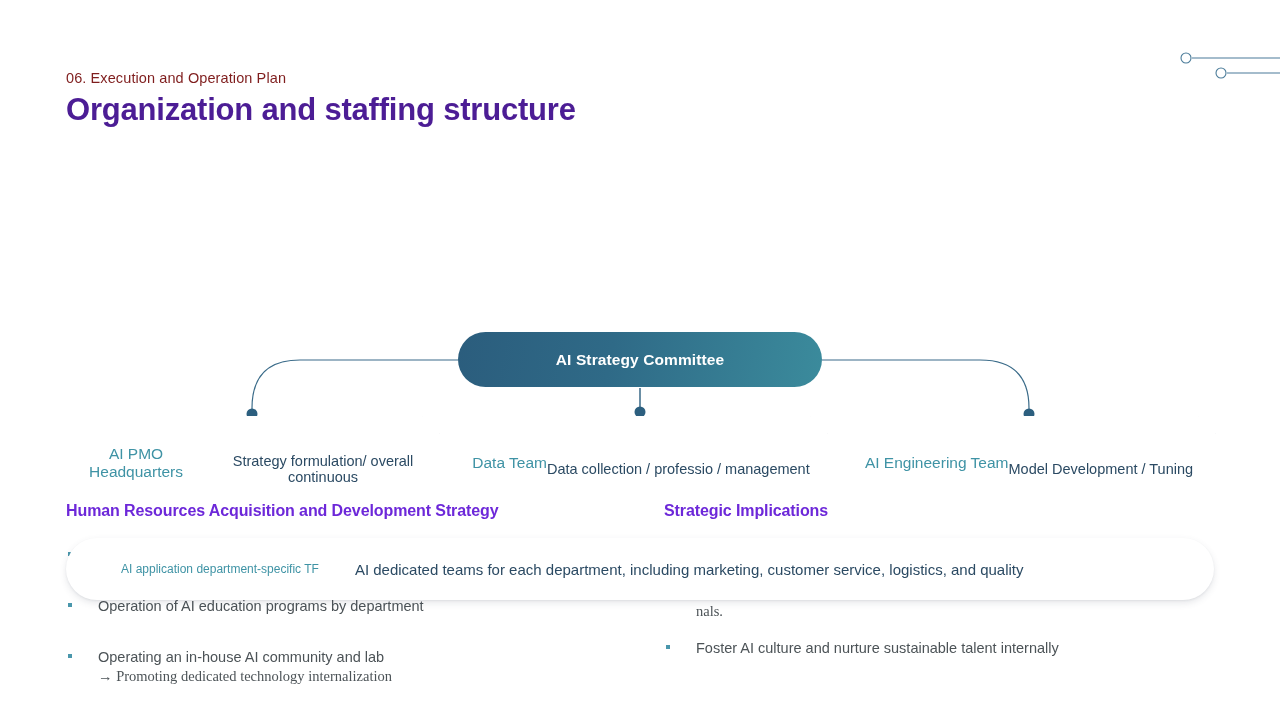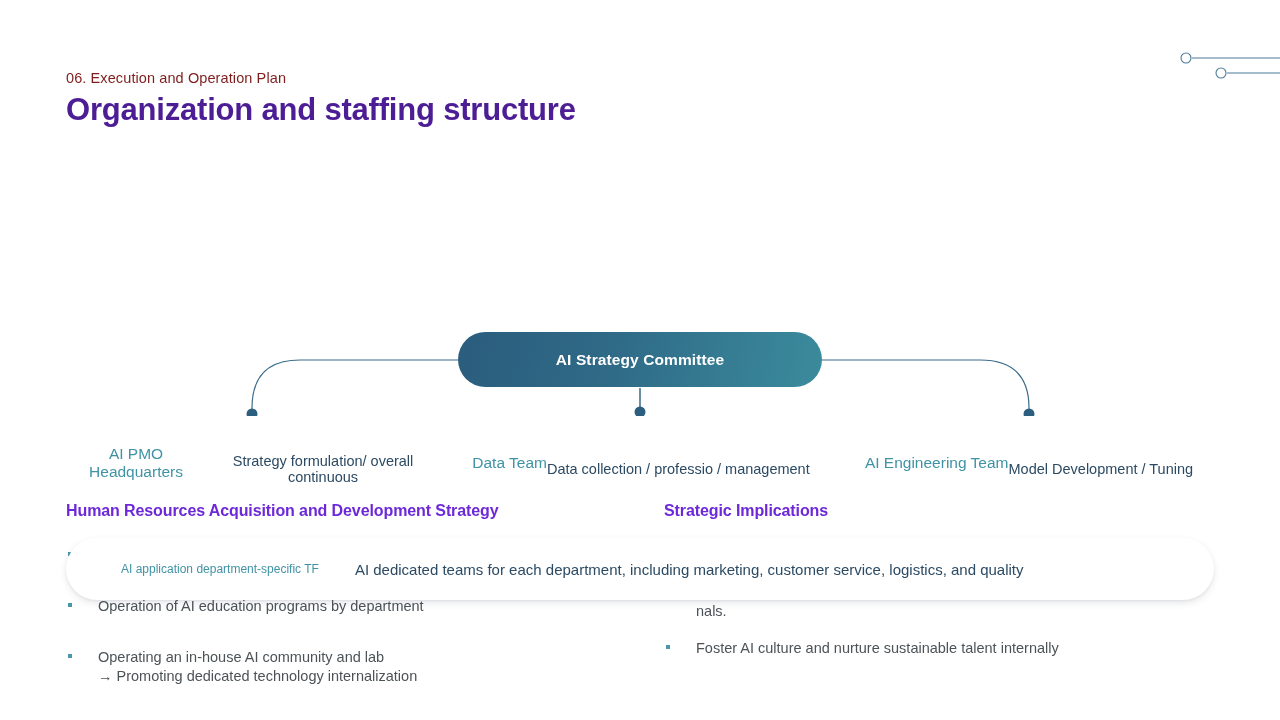--- a/index.html
+++ b/index.html
@@ -172,21 +172,21 @@
     margin-bottom: 32px;
   }
   .bullet .dot {
     position: absolute;
     left: 2px;
     top: 6px;
     width: 4px;
     height: 4px;
     background: #4a97ac;
   }
-  .bullet .l2 { display: block; }
+  .bullet .l2 { display: block; font-family: Liberation Serif, serif; }
   .col.right .bullet { margin-bottom: 18px; }
 </style>
 </head>
 <body>
 
 <div class="eyebrow">06. Execution and Operation Plan</div>
 <div class="page-title">Organization and staffing structure</div>
 
 <svg class="deco" viewBox="0 0 120 40">
   <line x1="32" y1="13" x2="120" y2="13" stroke="#4a7b99" stroke-width="1.1"></line>

